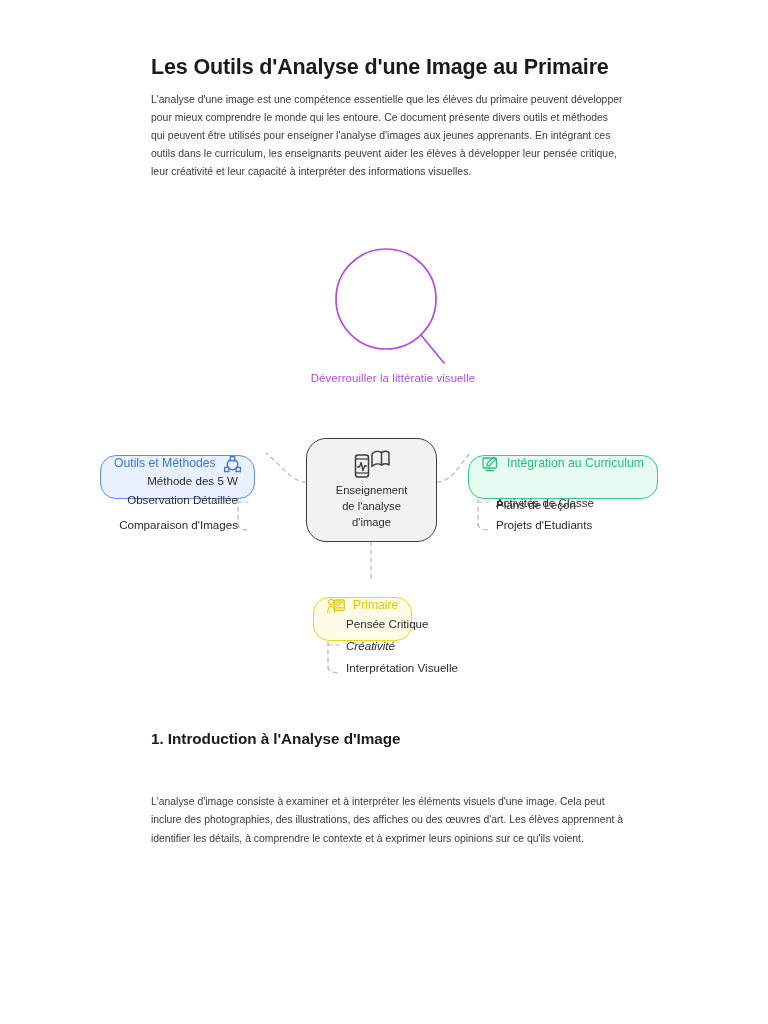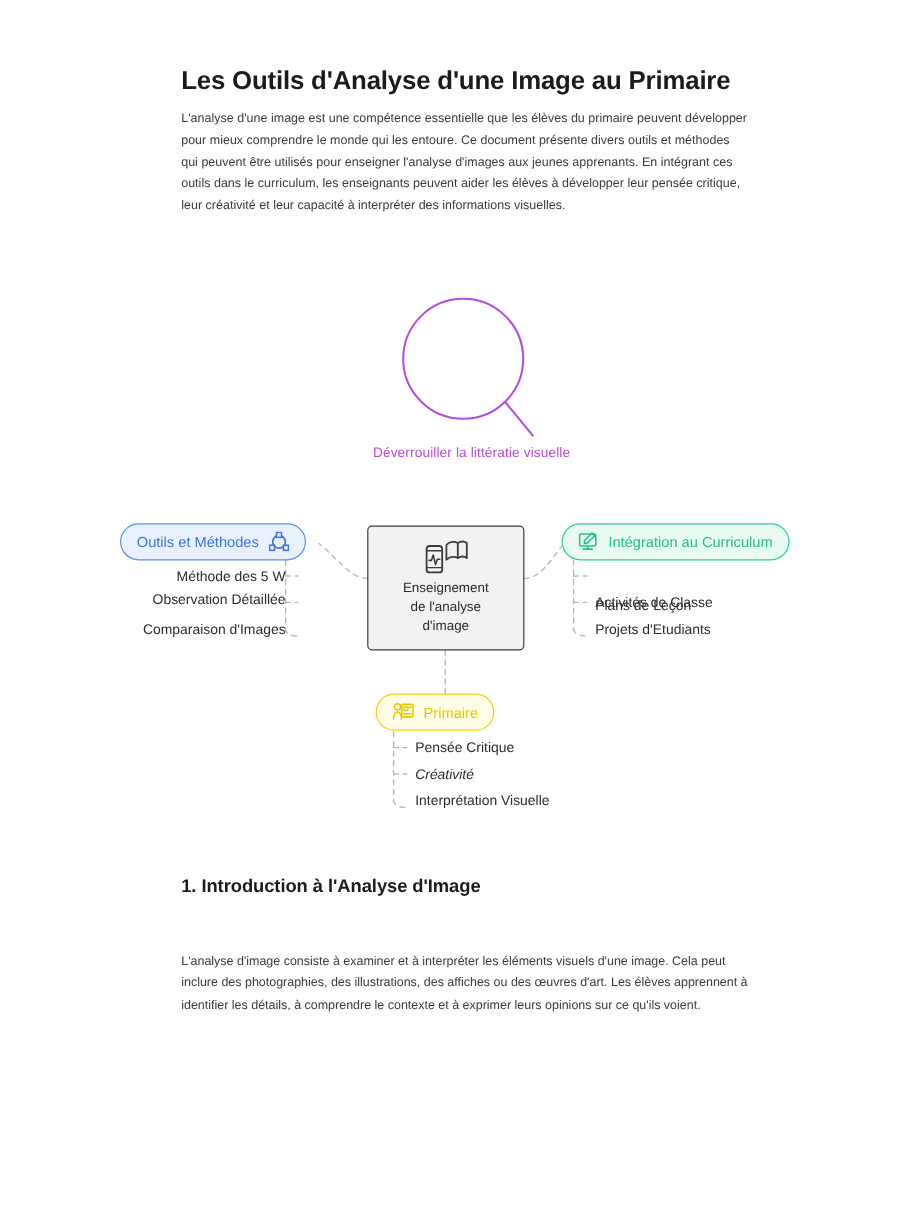--- a/index.html
+++ b/index.html
@@ -76,46 +76,47 @@
   }
 
   .node-center {
     position: absolute;
     left: 306px;
     top: 18px;
     width: 131px;
     height: 104px;
     background: #f2f2f2;
     border: 1.6px solid #3c3c3c;
-    border-radius: 4px;
+    border-radius: 20px;
     box-sizing: border-box;
     display: flex;
     flex-direction: column;
     align-items: center;
     justify-content: center;
     gap: 4px;
   }
   .node-center .ctr-label {
     font-size: 11.2px;
     line-height: 1.42;
     text-align: center;
     color: #2b2b2b;
   }
 
   .pill {
     position: absolute;
     display: flex;
-    align-items: center;
+    align-items: flex-start;
     gap: 8px;
     border-radius: 16px;
     box-sizing: border-box;
     padding: 0 13px;
-    height: 31px;
+    height: 44px;
     font-size: 12.2px;
     white-space: nowrap;
+    margin-top: 19px;
   }
   .pill-tools {
     left: 100px;
     top: 16px;
     background: #e9f1fe;
     border: 1.4px solid #5b8def;
     color: #3b74e0;
   }
   .pill-curr {
     left: 468px;

